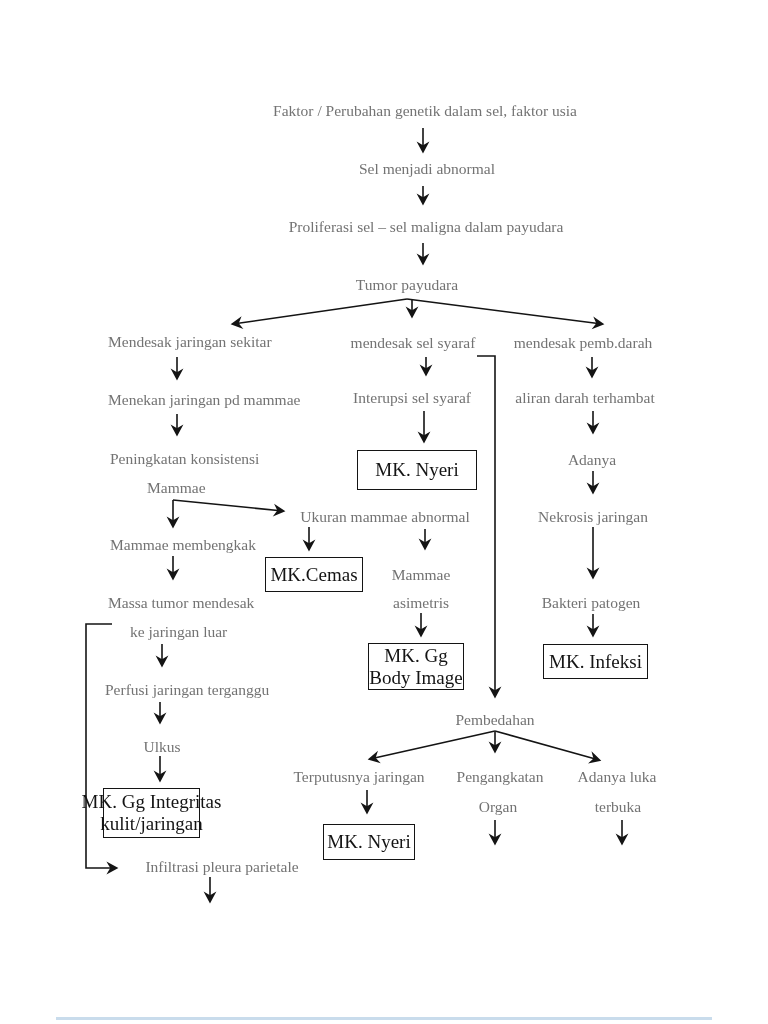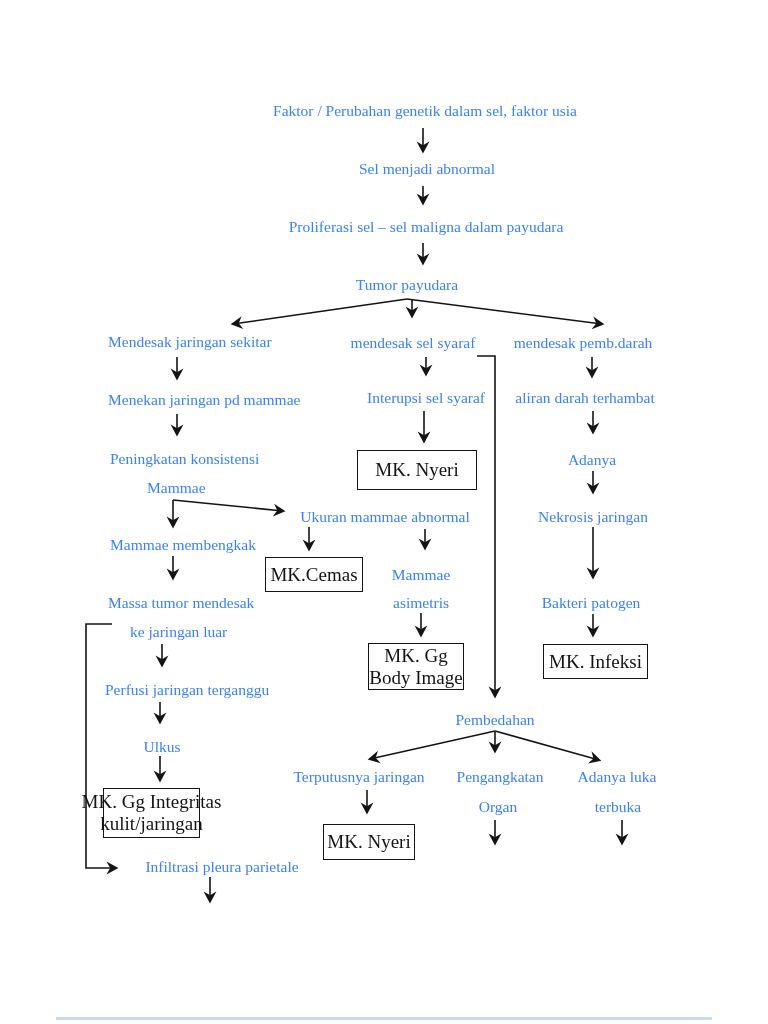--- a/index.html
+++ b/index.html
@@ -10,21 +10,21 @@
     overflow:hidden;
     font-family:"Liberation Serif","DejaVu Serif",serif;
     color:#141414;
   }
   .lines{position:absolute;left:0;top:0;width:768px;height:1024px;}
   .node{
     position:absolute;
     font-size:15.5px;
     line-height:18px;
     white-space:nowrap;
-    color:#3b82f6;
+    color:#737373;
   }
   .ctr{transform:translateX(-50%);text-align:center;}
   .box{
     position:absolute;
     border:1.8px solid #141414;
     background:#ffffff;
     display:flex;
     flex-direction:column;
     align-items:center;
     justify-content:center;
@@ -100,21 +100,21 @@
   <div class="node ctr" style="left:425px;top:102px;">Faktor / Perubahan genetik dalam sel, faktor usia</div>
   <div class="node ctr" style="left:427px;top:160px;">Sel menjadi abnormal</div>
   <div class="node ctr" style="left:426px;top:218px;">Proliferasi sel – sel maligna dalam payudara</div>
   <div class="node ctr" style="left:407px;top:276px;">Tumor payudara</div>
 
   <div class="node" style="left:108px;top:333px;">Mendesak jaringan sekitar</div>
   <div class="node ctr" style="left:413px;top:334px;">mendesak sel syaraf</div>
   <div class="node ctr" style="left:583px;top:334px;">mendesak pemb.darah</div>
 
   <div class="node" style="left:108px;top:391px;">Menekan jaringan pd mammae</div>
-  <div class="node ctr" style="left:412px;top:389px;margin-left:14px;">Interupsi sel syaraf</div>
+  <div class="node ctr" style="left:412px;top:389px;">Interupsi sel syaraf</div>
   <div class="node ctr" style="left:585px;top:389px;">aliran darah terhambat</div>
 
   <div class="node" style="left:110px;top:450px;">Peningkatan konsistensi</div>
   <div class="node" style="left:147px;top:479px;">Mammae</div>
   <div class="box" style="left:357px;top:450px;width:120px;height:40px;">
     <span>MK. Nyeri</span>
   </div>
   <div class="node ctr" style="left:592px;top:451px;">Adanya</div>
 
   <div class="node ctr" style="left:385px;top:508px;">Ukuran mammae abnormal</div>

